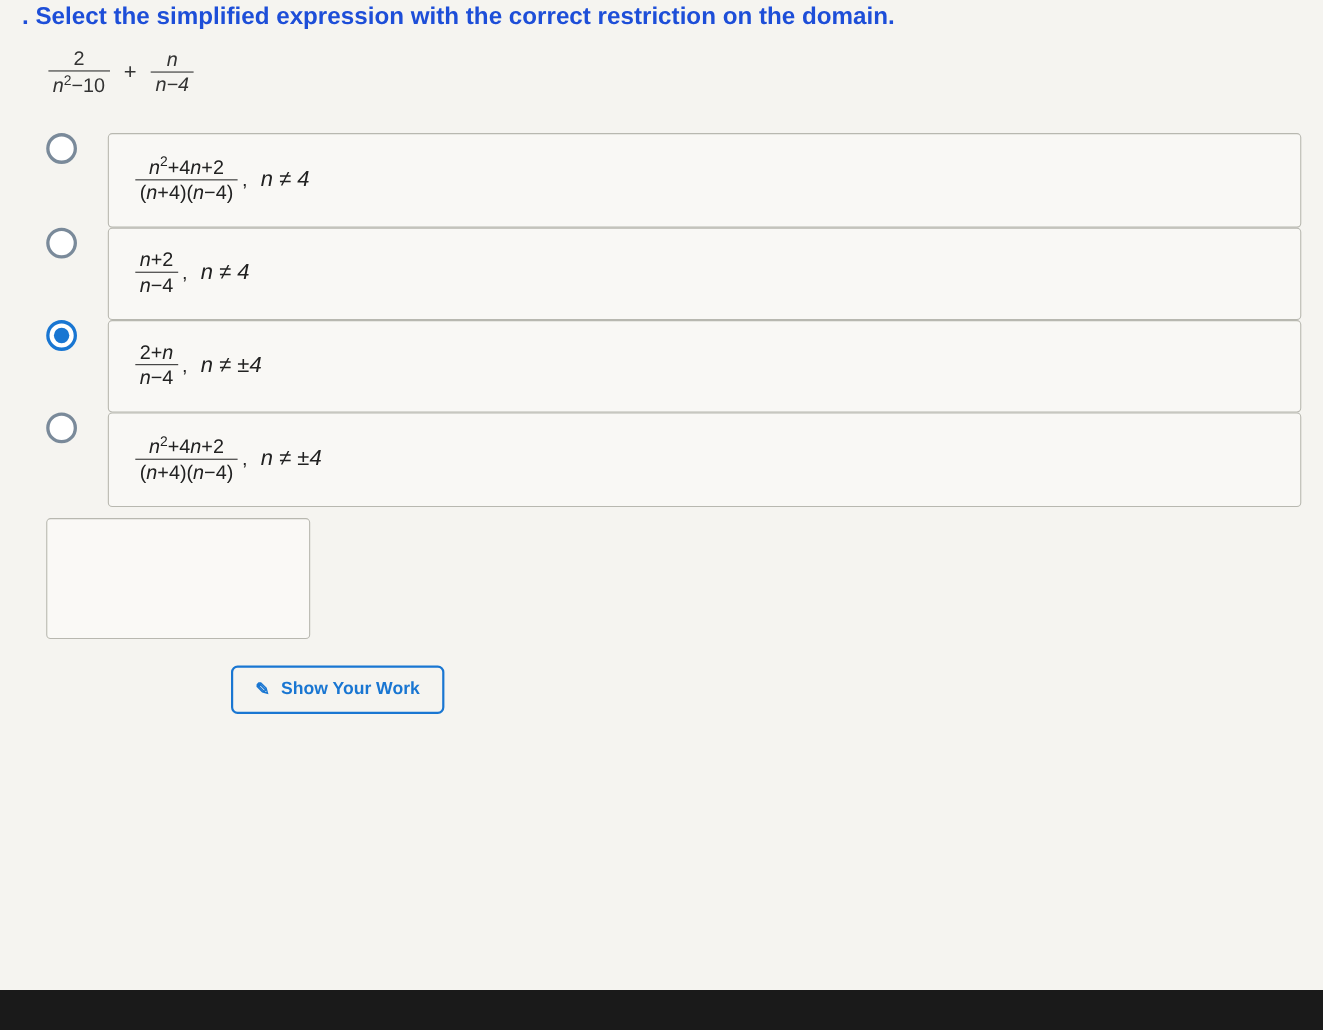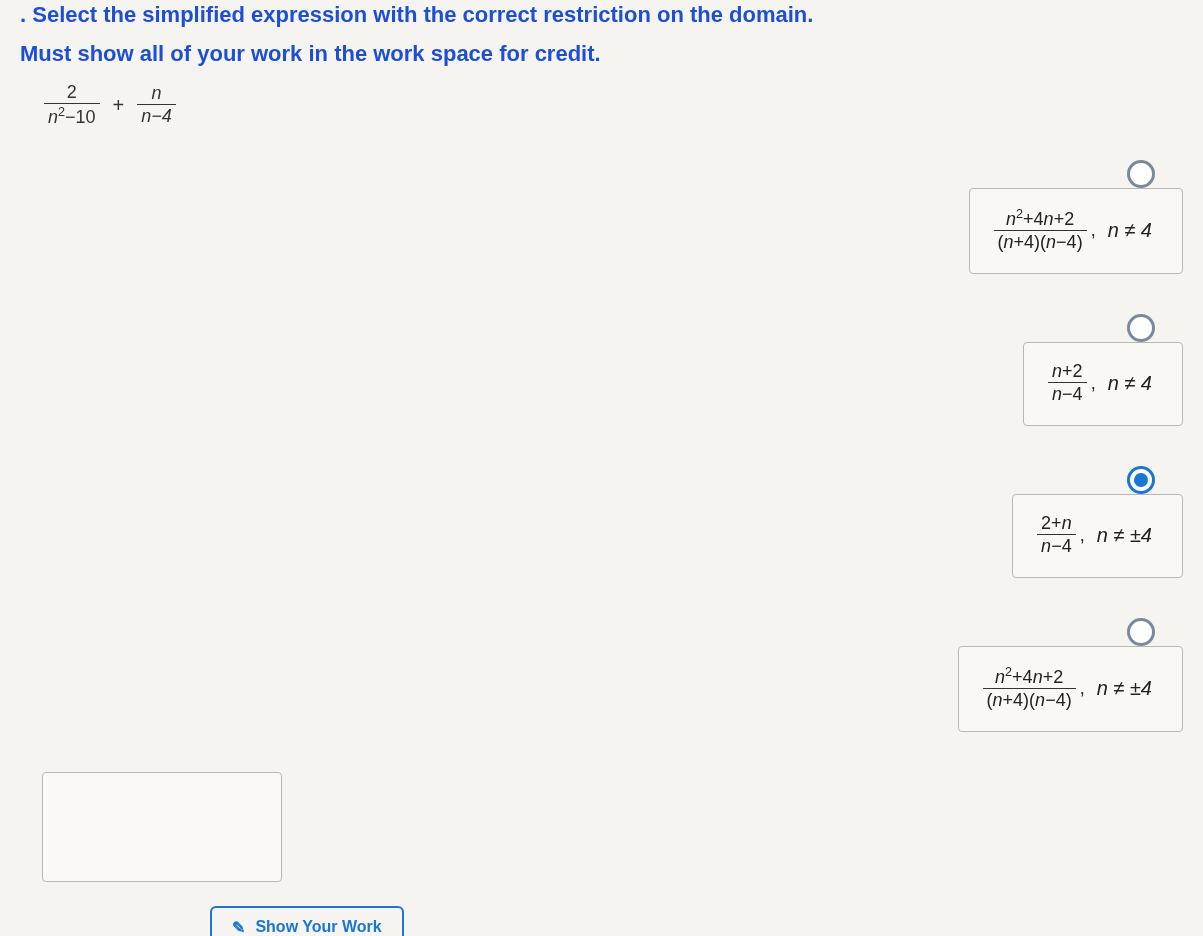--- a/index.html
+++ b/index.html
@@ -50,23 +50,21 @@
     margin: 0 6px;
     font-size: 20px;
   }
   sup { font-size: 0.7em; vertical-align: super; }
   
   .options {
     margin: 30px 0 0 42px;
   }
   .option-row {
     display: flex;
-    align-items: flex-end;
-    margin-bottom: 40px;
-    flex-direction: column;
+    align-items: flex-start;
   }
   .radio {
     width: 28px;
     height: 28px;
     border-radius: 50%;
     border: 3px solid #7a8a9a;
     background: #fff;
     margin-right: 28px;
     flex-shrink: 0;
     display: flex;
@@ -132,21 +130,20 @@
     height: 36px;
     background: #1a1a1a;
   }
   .italic-n { font-style: italic; }
 </style>
 </head>
 <body>
 
 <div class="page">
   <div class="question-text">. Select the simplified expression with the correct restriction on the domain.</div>
-  <div class="question-text">Must show all of your work in the work space for credit.</div>
 
   <div class="problem-expr">
     <span class="frac">
       <span class="num">2</span>
       <span class="den"><span class="italic-n">n</span><sup>2</sup><span>−10</span></span>
     </span>
     <span class="plus">+</span>
     <span class="frac">
       <span class="num italic-n">n</span>
       <span class="den italic-n">n−4</span>

